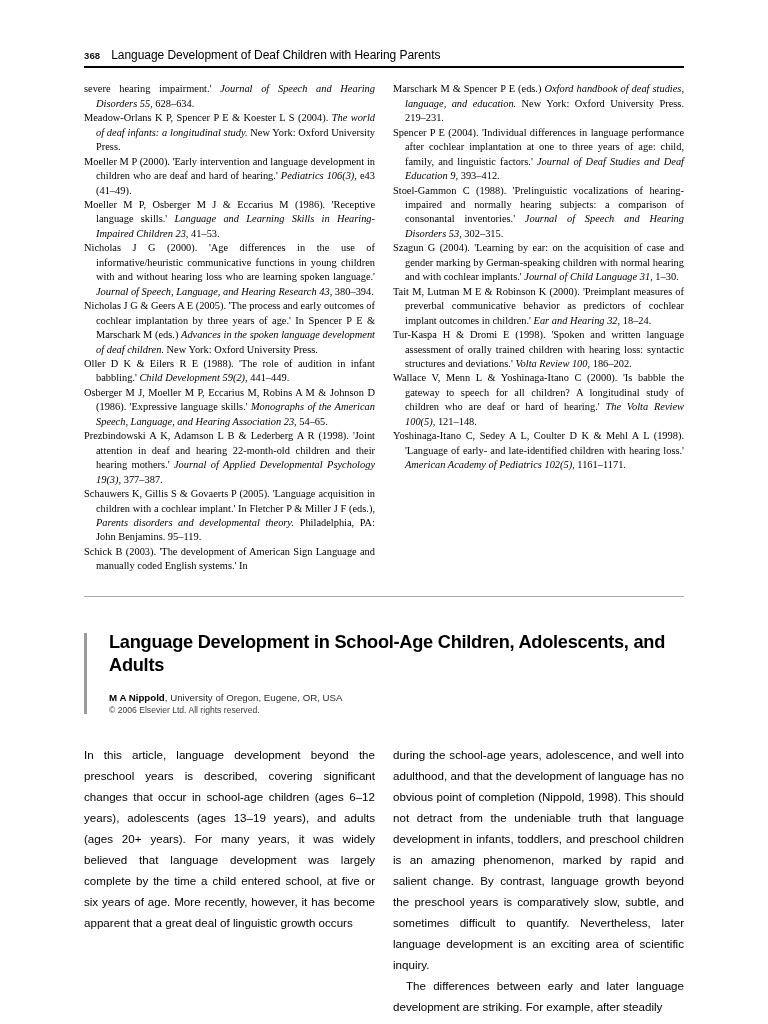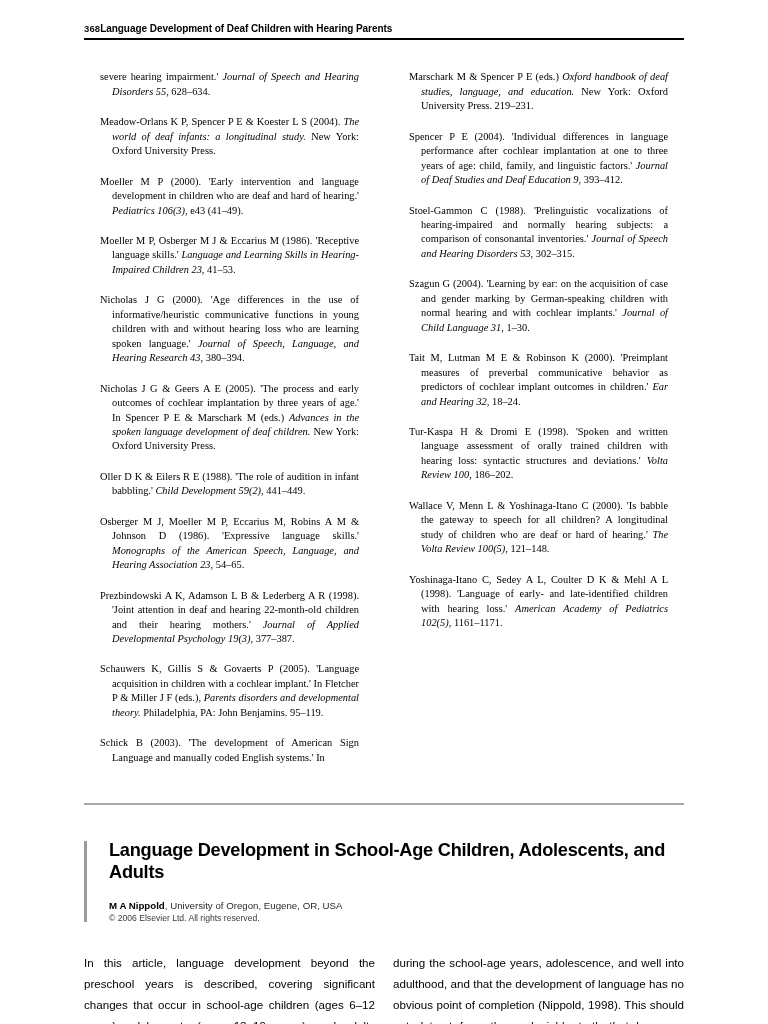--- a/index.html
+++ b/index.html
@@ -21,33 +21,34 @@
     width: 768px;
     height: 1024px;
     box-sizing: border-box;
     padding: 0 84px;
   }
 
   
   .running-head {
     display: flex;
     align-items: baseline;
-    padding-top: 23px;
+    gap: 11px;
+    padding-top: 48px;
   }
   .folio {
     font-family: "Liberation Sans", sans-serif;
     font-size: 9.5px;
     font-weight: bold;
     color: #111;
     letter-spacing: 0.1px;
   }
   .running-title {
     font-family: "Liberation Sans", sans-serif;
-    font-size: 10px;
-    font-weight: bold;
+    font-size: 12px;
+    font-weight: normal;
     color: #000;
     letter-spacing: -0.05px;
   }
   .head-rule {
     margin-top: 4px;
     height: 2.4px;
     background: #000000;
     width: 100%;
   }
 
@@ -59,21 +60,21 @@
   }
   .refs .col {
     width: 291px;
   }
   .ref {
     font-family: "Liberation Serif", serif;
     font-size: 10.4px;
     line-height: 14.45px;
     text-align: justify;
     text-justify: inter-word;
-    margin: 16px;
+    margin: 0;
     padding-left: 12px;
     text-indent: -12px;
     hyphens: manual;
   }
   .ref i { font-style: italic; }
 
   
   .section-rule {
     margin-top: 22px;
     height: 1.6px;

